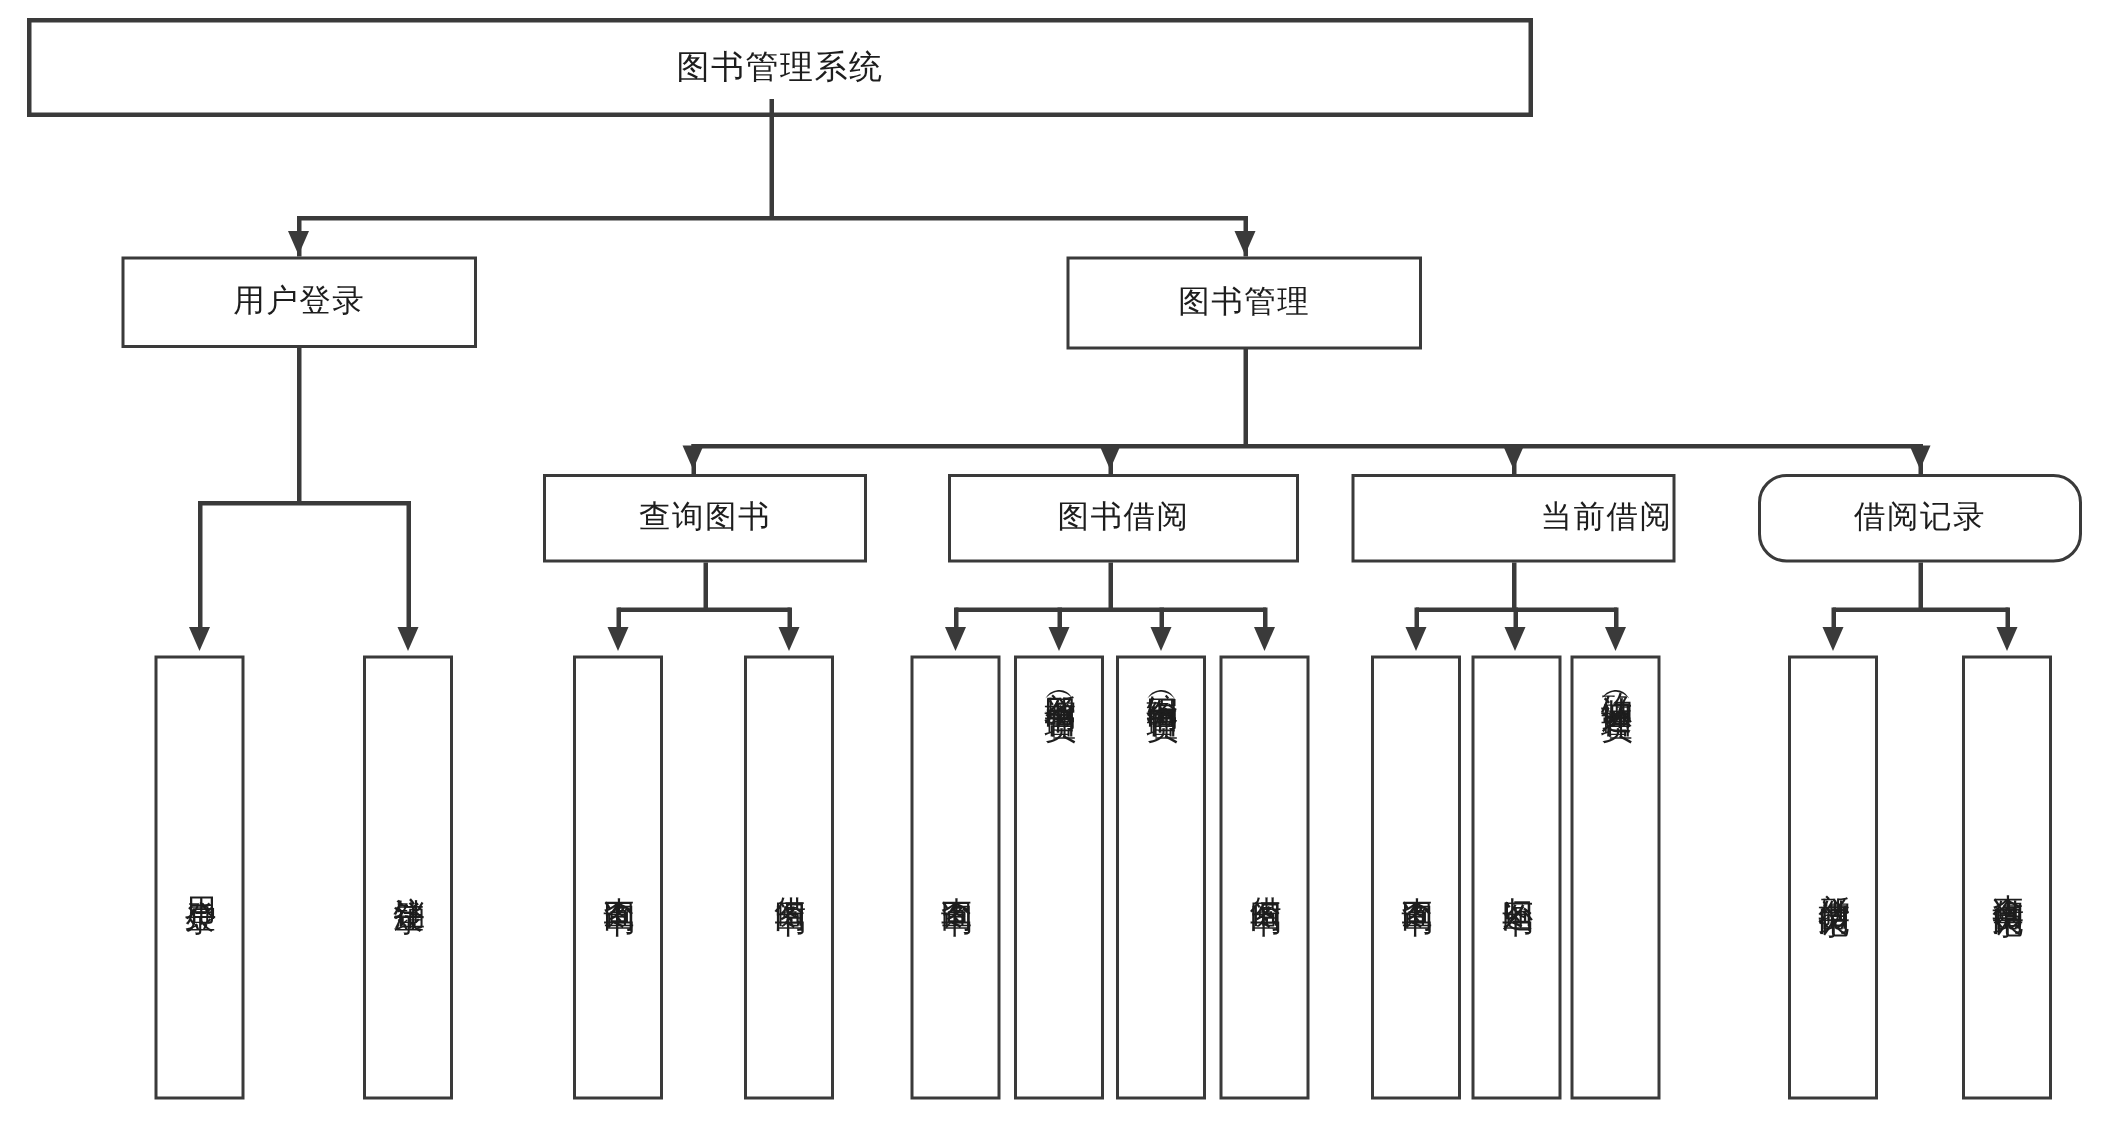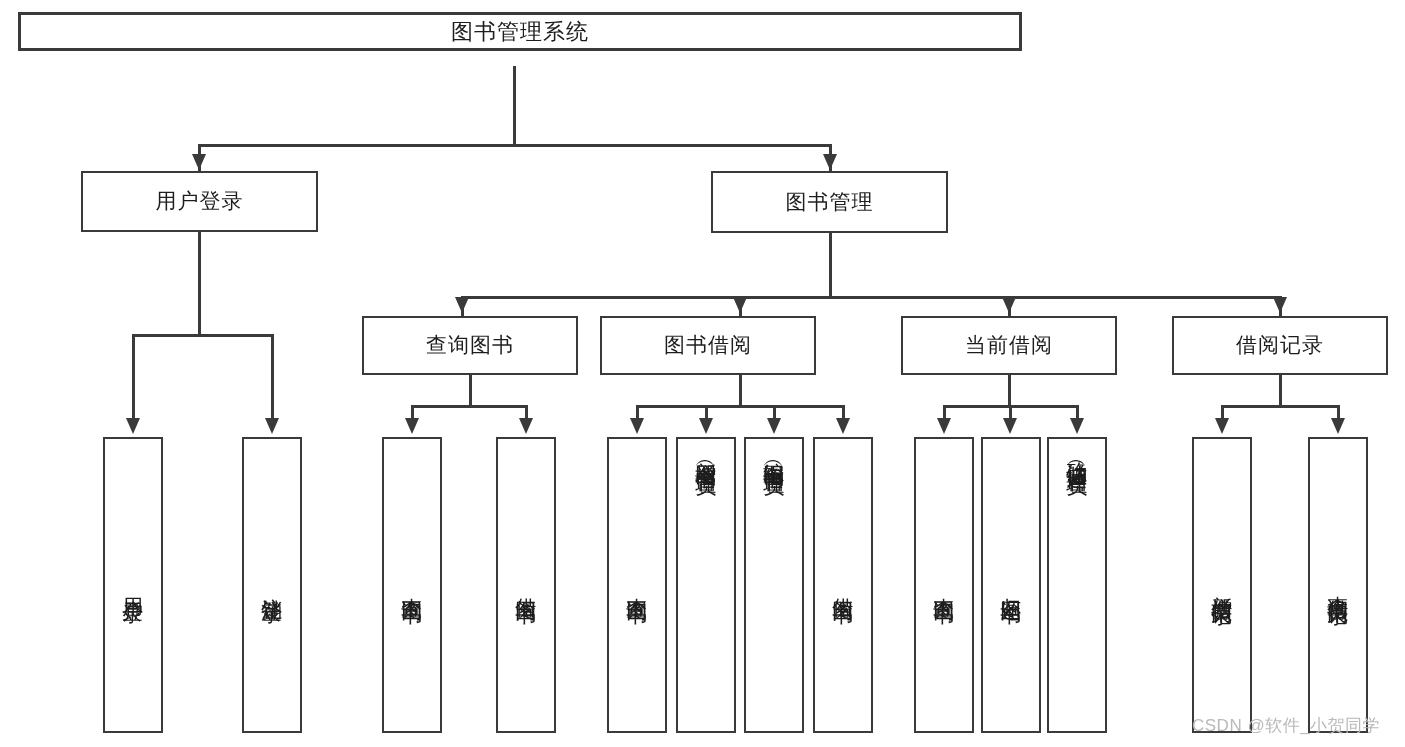--- a/index.html
+++ b/index.html
@@ -86,21 +86,21 @@
     color:#b9b9b9;
     white-space:nowrap;
     letter-spacing:0.5px;
   }
 </style>
 </head>
 <body>
 
 <div id="canvas">
 
-  <div class="node root" style="left:18px;top:12px;width:1004px;height:39px;">
+  <div class="node root" style="left:18px;top:12px;width:1004px;height:66px;">
     <span class="node-label">图书管理系统</span>
   </div>
 
   <div class="vline" style="left:513px;top:66px;height:80px;"></div>
   <div class="hline" style="left:199px;top:144px;width:633px;"></div>
   <div class="vline" style="left:198px;top:144px;height:44px;"></div>
   <div class="arrow" style="left:192px;top:154px;"></div>
   <div class="vline" style="left:829px;top:144px;height:44px;"></div>
   <div class="arrow" style="left:823px;top:154px;"></div>
 
@@ -126,27 +126,27 @@
   <div class="vline" style="left:739px;top:296px;height:28px;"></div>
   <div class="arrow" style="left:733px;top:297px;"></div>
   <div class="vline" style="left:1008px;top:296px;height:28px;"></div>
   <div class="arrow" style="left:1002px;top:297px;"></div>
   <div class="vline" style="left:1279px;top:296px;height:28px;"></div>
   <div class="arrow" style="left:1273px;top:297px;"></div>
 
   <div class="node" style="left:362px;top:316px;width:216px;height:59px;">
     <span class="node-label">查询图书</span>
   </div>
-  <div class="node" style="left:600px;top:316px;width:216px;height:59px;">
+  <div class="node" style="left:632px;top:316px;width:234px;height:59px;">
     <span class="node-label">图书借阅</span>
   </div>
-  <div class="node" style="left:901px;top:316px;width:216px;height:59px;">
+  <div class="node" style="left:901px;top:316px;width:216px;height:59px;justify-content:flex-end;">
     <span class="node-label">当前借阅</span>
   </div>
-  <div class="node" style="left:1172px;top:316px;width:216px;height:59px;">
+  <div class="node" style="left:1172px;top:316px;width:216px;height:59px;border-radius:19px;">
     <span class="node-label">借阅记录</span>
   </div>
 
   <div class="vline" style="left:469px;top:375px;height:32px;"></div>
   <div class="hline" style="left:412px;top:405px;width:115px;"></div>
   <div class="vline" style="left:411px;top:405px;height:16px;"></div>
   <div class="arrow" style="left:405px;top:418px;"></div>
   <div class="vline" style="left:525px;top:405px;height:16px;"></div>
   <div class="arrow" style="left:519px;top:418px;"></div>
 
@@ -214,15 +214,14 @@
     <span class="leaf-label">确认归还（管理员）</span>
   </div>
 
   <div class="leaf centered" style="left:1192px;top:437px;width:60px;height:296px;">
     <span class="leaf-label">新增借阅记录</span>
   </div>
   <div class="leaf centered" style="left:1308px;top:437px;width:60px;height:296px;">
     <span class="leaf-label">查询借阅记录</span>
   </div>
 
-  <div class="watermark" style="left:1192px;top:714px;">CSDN @软件_小贺同学</div>
 
 </div>
 
 </body></html>

